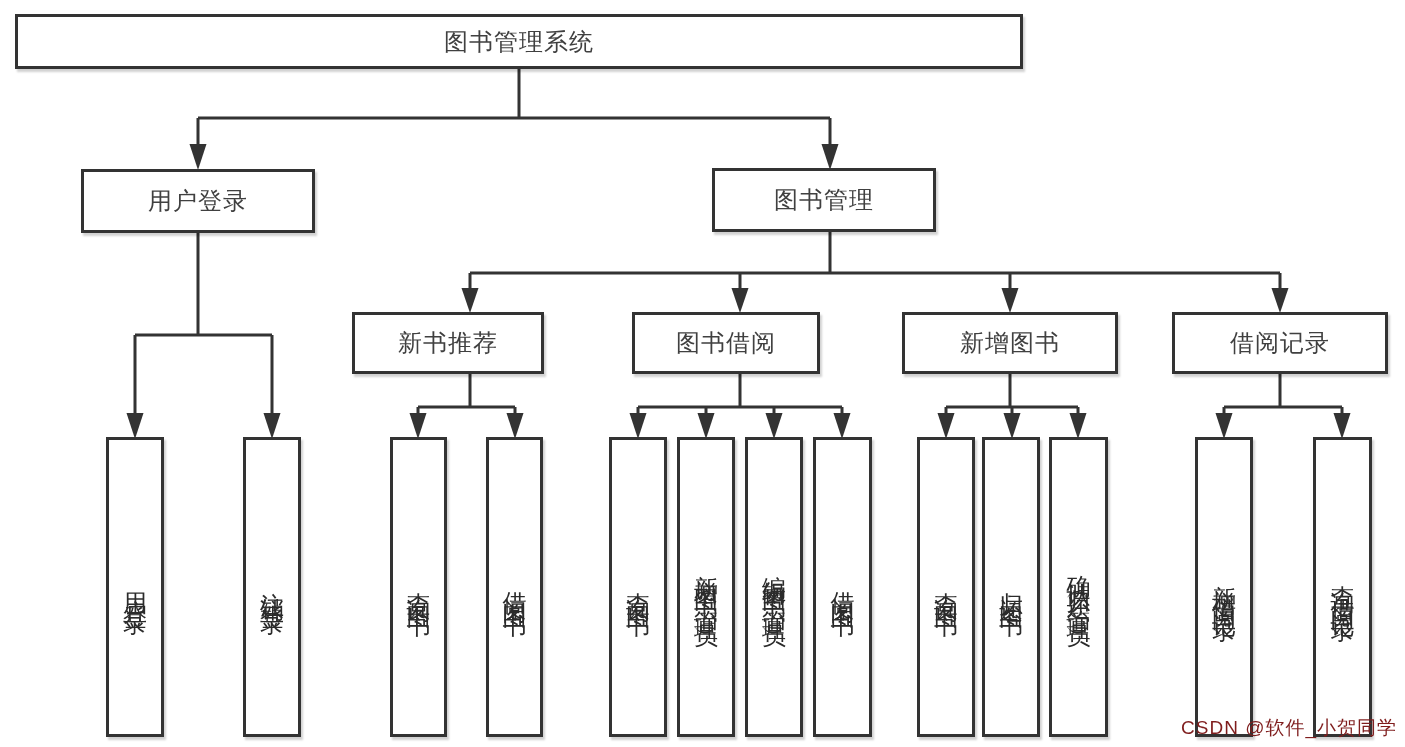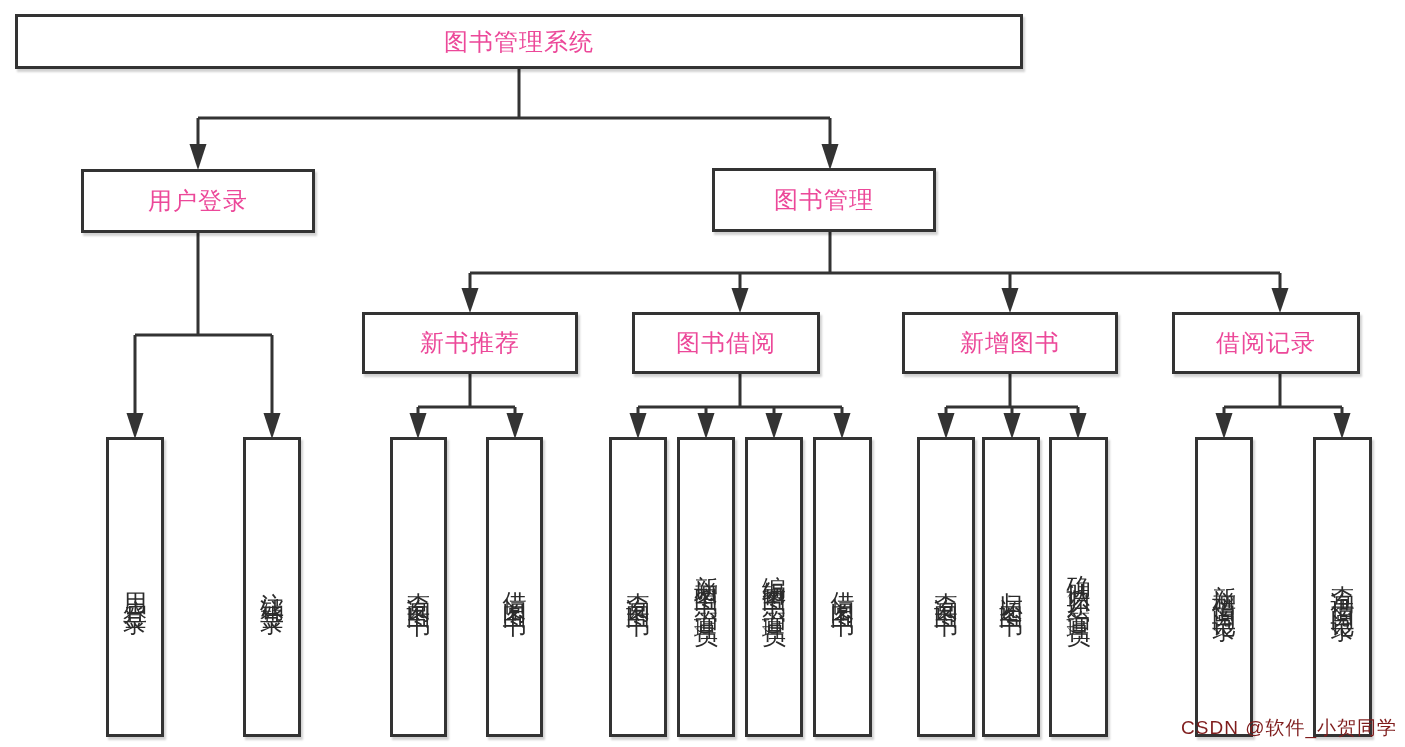--- a/index.html
+++ b/index.html
@@ -17,21 +17,21 @@
     background:#ffffff;
     border:3px solid #333333;
     box-shadow:2px 3px 2px rgba(0,0,0,0.18);
     display:flex;align-items:center;justify-content:center;
     color:#2b2b2b;
   }
   .hlabel{
     font-size:24px;
     letter-spacing:1px;
     white-space:nowrap;
-    color:#ec4899;
+    color:#404040;
   }
   .vnode .vlabel{
     writing-mode:vertical-rl;
     text-orientation:mixed;
     font-size:24px;
     letter-spacing:7px;
     line-height:1;
     color:#2b2b2b;
     white-space:nowrap;
   }
@@ -84,30 +84,30 @@
     <span class="hlabel">图书管理系统</span>
   </div>
 
   <div class="node" style="left:81px;top:169px;width:234px;height:64px;">
     <span class="hlabel">用户登录</span>
   </div>
   <div class="node" style="left:712px;top:168px;width:224px;height:64px;">
     <span class="hlabel">图书管理</span>
   </div>
 
-  <div class="node" style="left:362px;top:312px;width:216px;height:62px;">
+  <div class="node" style="left:352px;top:312px;width:192px;height:62px;">
     <span class="hlabel">新书推荐</span>
   </div>
   <div class="node" style="left:632px;top:312px;width:188px;height:62px;">
     <span class="hlabel">图书借阅</span>
   </div>
   <div class="node" style="left:902px;top:312px;width:216px;height:62px;">
     <span class="hlabel">新增图书</span>
   </div>
-  <div class="node" style="left:1172px;top:312px;width:188px;height:62px;">
+  <div class="node" style="left:1172px;top:312px;width:216px;height:62px;">
     <span class="hlabel">借阅记录</span>
   </div>
 
   <div class="node vnode" style="left:106px;top:437px;width:58px;height:300px;">
     <span class="vlabel">用户登录</span>
   </div>
   <div class="node vnode" style="left:243px;top:437px;width:58px;height:300px;">
     <span class="vlabel">注销登录</span>
   </div>
 

